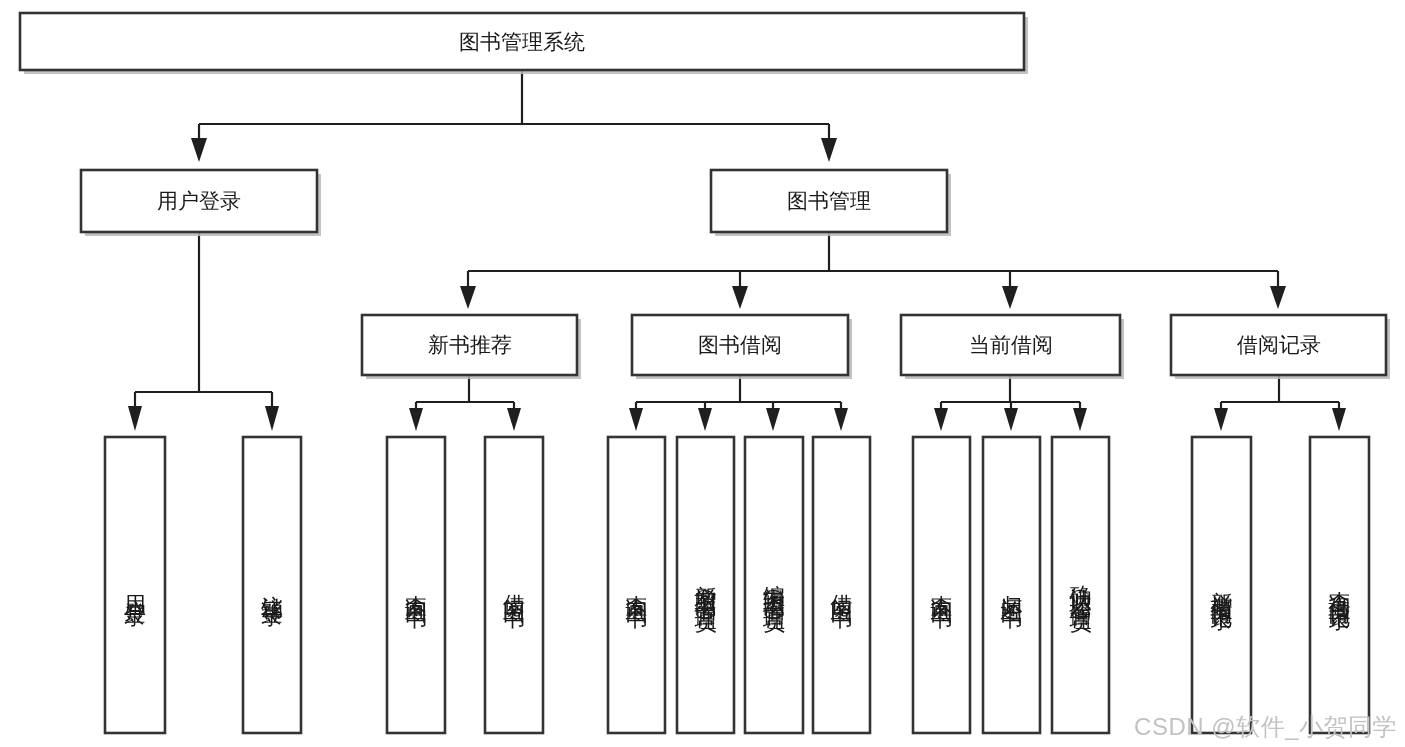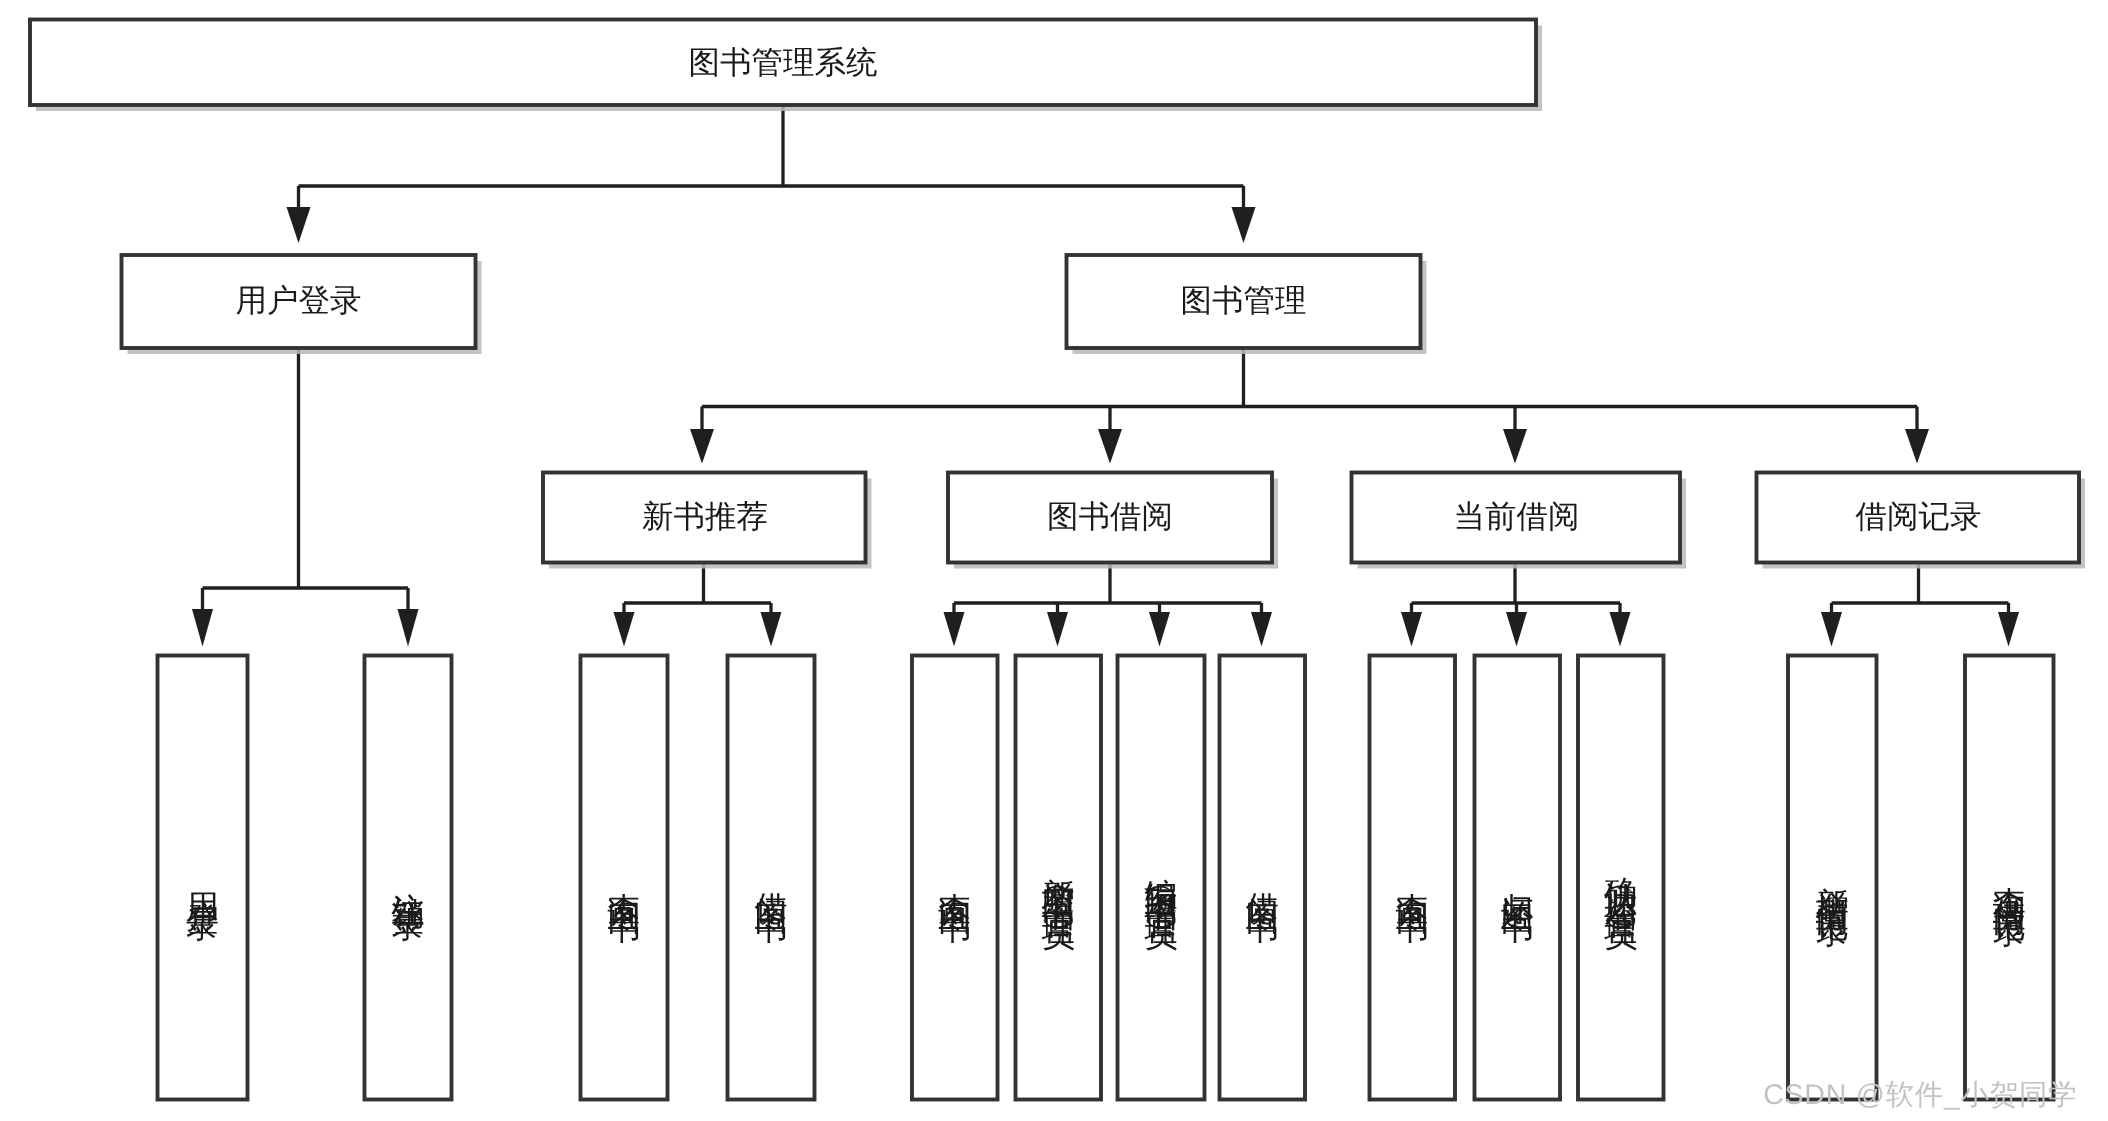--- a/index.html
+++ b/index.html
@@ -61,24 +61,24 @@
     color: #1a1a1a;
     letter-spacing: 4px;
     display: flex;
     align-items: center;
     justify-content: center;
     white-space: nowrap;
     pointer-events: none;
   }
   .watermark {
     position: absolute;
-    right: 20px;
+    right: 8px;
     bottom: 4px;
     font-family: "Liberation Sans", "DejaVu Sans", sans-serif;
-    font-size: 19px;
+    font-size: 24px;
     color: #c2c2c2;
     letter-spacing: 0.5px;
     white-space: nowrap;
   }
 </style>
 </head>
 <body>
 
 <div id="diagram-root">
 

